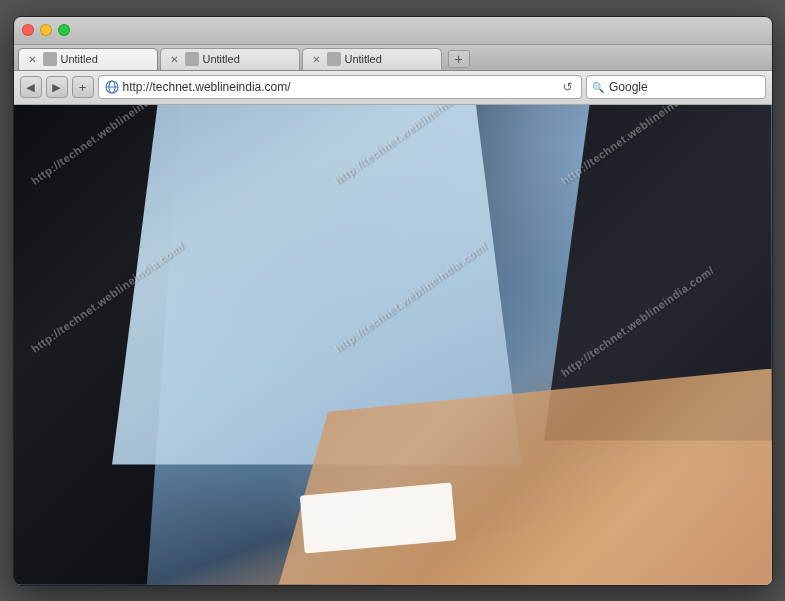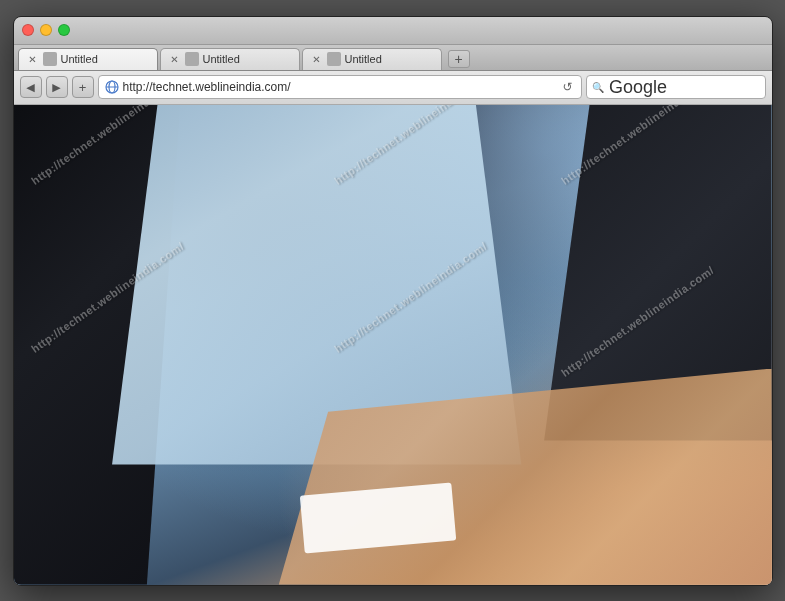--- a/index.html
+++ b/index.html
@@ -221,21 +221,21 @@
       padding: 0 6px;
       gap: 4px;
     }
 
     .search-icon-small {
       font-size: 10px;
       color: #888;
     }
 
     .search-text {
-      font-size: 18px;
+      font-size: 12px;
       color: #333;
     }
 
     
     .content-area {
       flex: 1;
       position: relative;
       overflow: hidden;
       background: #2a2a2a;
     }

